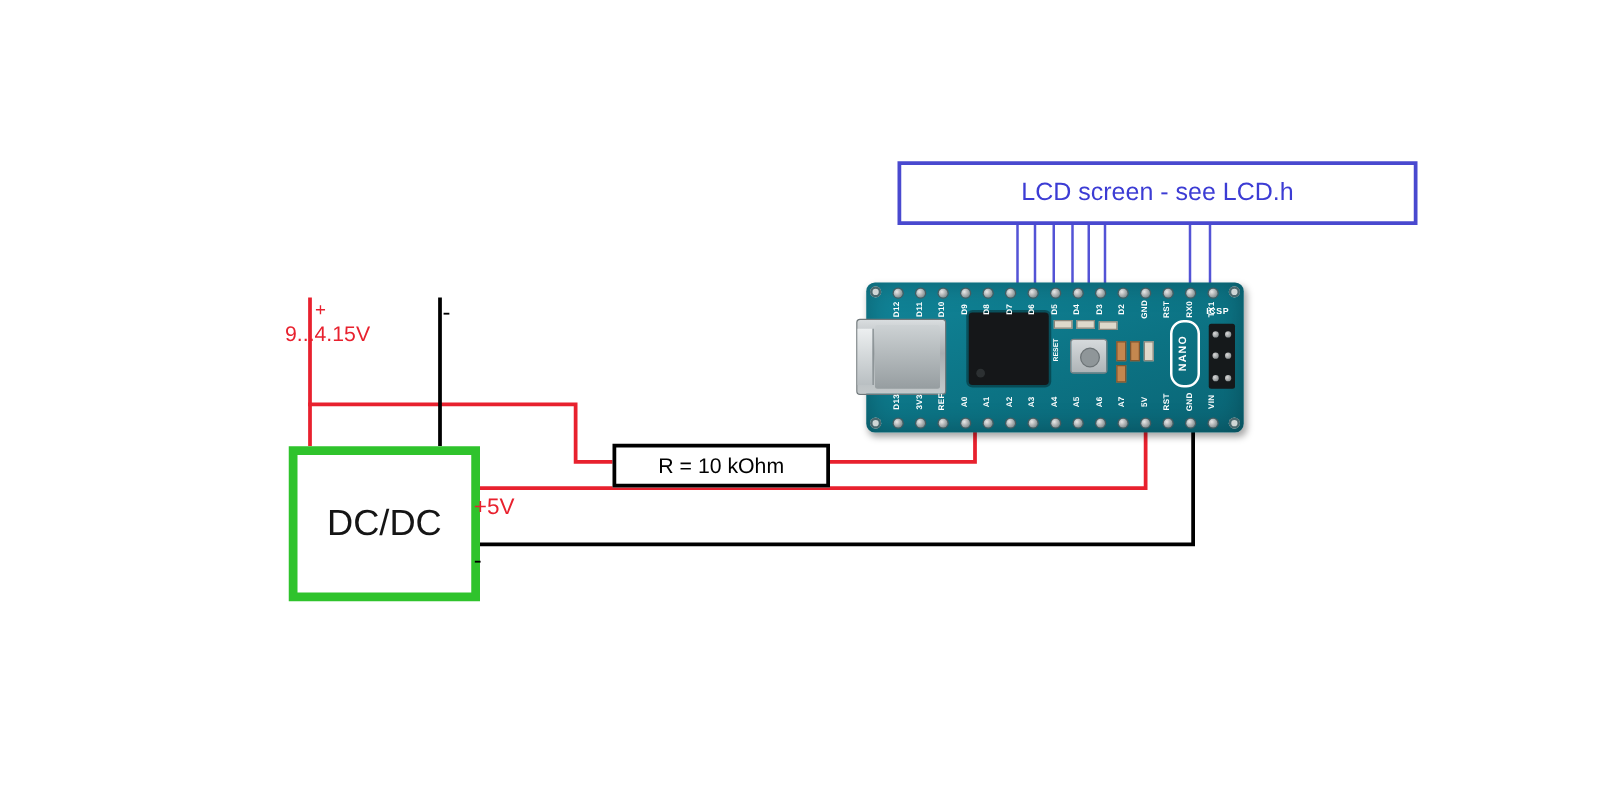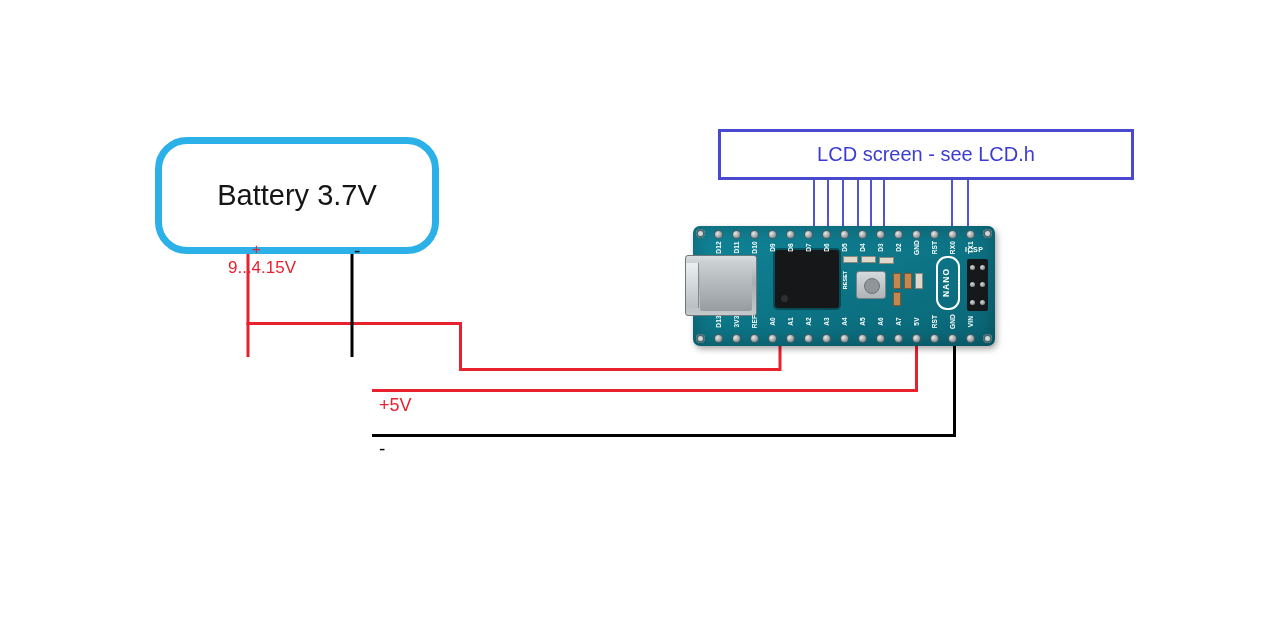--- a/index.html
+++ b/index.html
@@ -79,25 +79,28 @@
       <line x1="828" y1="174" x2="828" y2="240"></line>
       <line x1="843" y1="174" x2="843" y2="240"></line>
       <line x1="858" y1="174" x2="858" y2="240"></line>
       <line x1="871" y1="174" x2="871" y2="240"></line>
       <line x1="884" y1="174" x2="884" y2="240"></line>
       <line x1="952" y1="174" x2="952" y2="240"></line>
       <line x1="968" y1="174" x2="968" y2="240"></line>
     </g>
   </svg>
 
-  <div class="abs" id="battery-box">
-    <div class="box-label">Battery 3.7V</div>
+
+  <div class="abs" id="dcdc-box">
+    <div class="box-label">DC/DC</div>
   </div>
 
-
+  <div class="abs" id="resistor-box">
+    <div class="box-label">R = 10 kOhm</div>
+  </div>
 
   <div class="abs" id="lcd-box">
     <div class="box-label">LCD screen - see LCD.h</div>
   </div>
 
   <span class="wire-text red-text" style="left:252px;top:240px;font-size:15px;">+</span>
   <span class="wire-text red-text" style="left:228px;top:258px;">9...4.15V</span>
   <span class="wire-text black-text" style="left:354px;top:240px;font-size:19px;">-</span>
   <span class="wire-text red-text" style="left:379px;top:395px;font-size:18px;">+5V</span>
   <span class="wire-text black-text" style="left:379px;top:438px;font-size:19px;">-</span>

